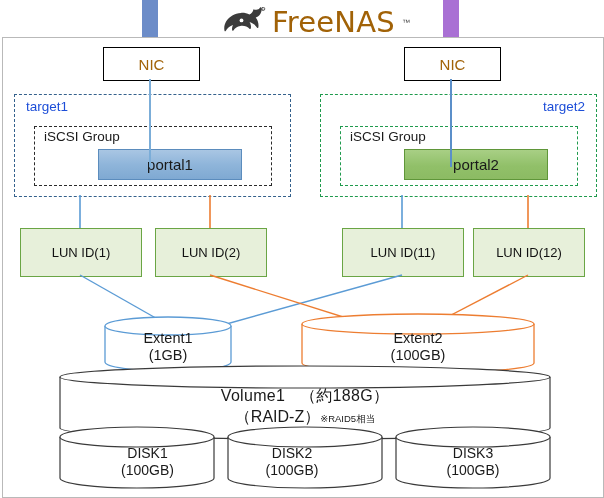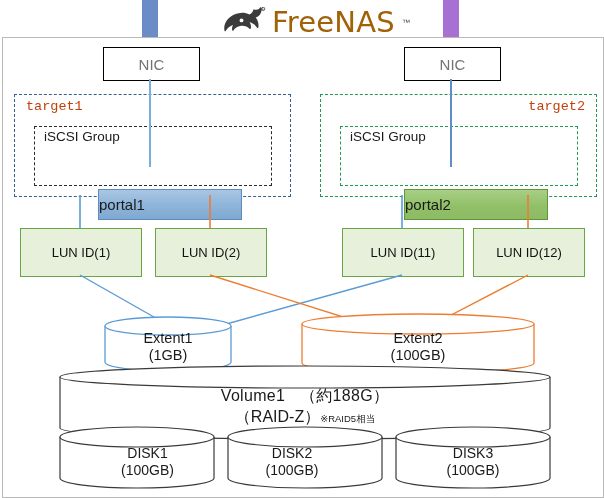--- a/index.html
+++ b/index.html
@@ -14,35 +14,35 @@
   
   .logo{position:absolute;display:flex;align-items:center;gap:6px;}
   .logo .word{font-family:"DejaVu Sans",sans-serif;font-size:29px;color:#a16207;letter-spacing:0.2px;font-weight:400;}
   .logo .tm{font-size:8px;color:#4a4a4a;vertical-align:super;margin-left:1px;}
 
   
   #chassis{position:absolute;left:2px;top:37px;width:600px;height:459px;border:1px solid #b9b9b9;background:#fff;}
 
   
   .nic{position:absolute;border:1.4px solid #000;background:#fff;display:flex;align-items:center;justify-content:center;
-       font-size:15px;color:#737373;}
+       font-size:15px;color:#a16207;}
 
   
   .target{position:absolute;background:transparent;}
   .target.t1{border:1.6px dashed #34618c;}
   .target.t2{border:1.6px dashed #1f9a4d;}
-  .target .tlabel{position:absolute;font-size:13.5px;color:#c2410c;background:#fff;padding:0 2px;font-family:Liberation Mono, monospace;}
+  .target .tlabel{position:absolute;font-size:13.5px;color:#1d4ed8;background:#fff;padding:0 2px;}
 
   .group{position:absolute;background:transparent;}
   .group.g1{border:1.3px dashed #2b2b2b;}
   .group.g2{border:1.3px dashed #1f9a4d;}
   .group .glabel{position:absolute;font-size:13.5px;color:#1a1a1a;background:#fff;padding:0 2px;}
 
   
-  .portal{position:absolute;display:flex;align-items:center;font-size:15px;color:#1a1a1a;margin-top:40px;}
+  .portal{position:absolute;display:flex;align-items:center;justify-content:center;font-size:15px;color:#1a1a1a;}
   .portal.p1{background:linear-gradient(180deg,#a9c6e3 0%,#8fb5da 50%,#7fa9d2 100%);border:1px solid #5b8cbd;}
   .portal.p2{background:linear-gradient(180deg,#a8cf85 0%,#91c069 55%,#8cbb63 100%);border:1px solid #5f9639;}
 
   
   .lun{position:absolute;background:#e7f0da;border:1.3px solid #6aa544;display:flex;align-items:center;justify-content:center;
        font-size:13px;color:#111;}
 
   
   #overlay{position:absolute;left:0;top:0;width:604px;height:498px;pointer-events:none;}
 

